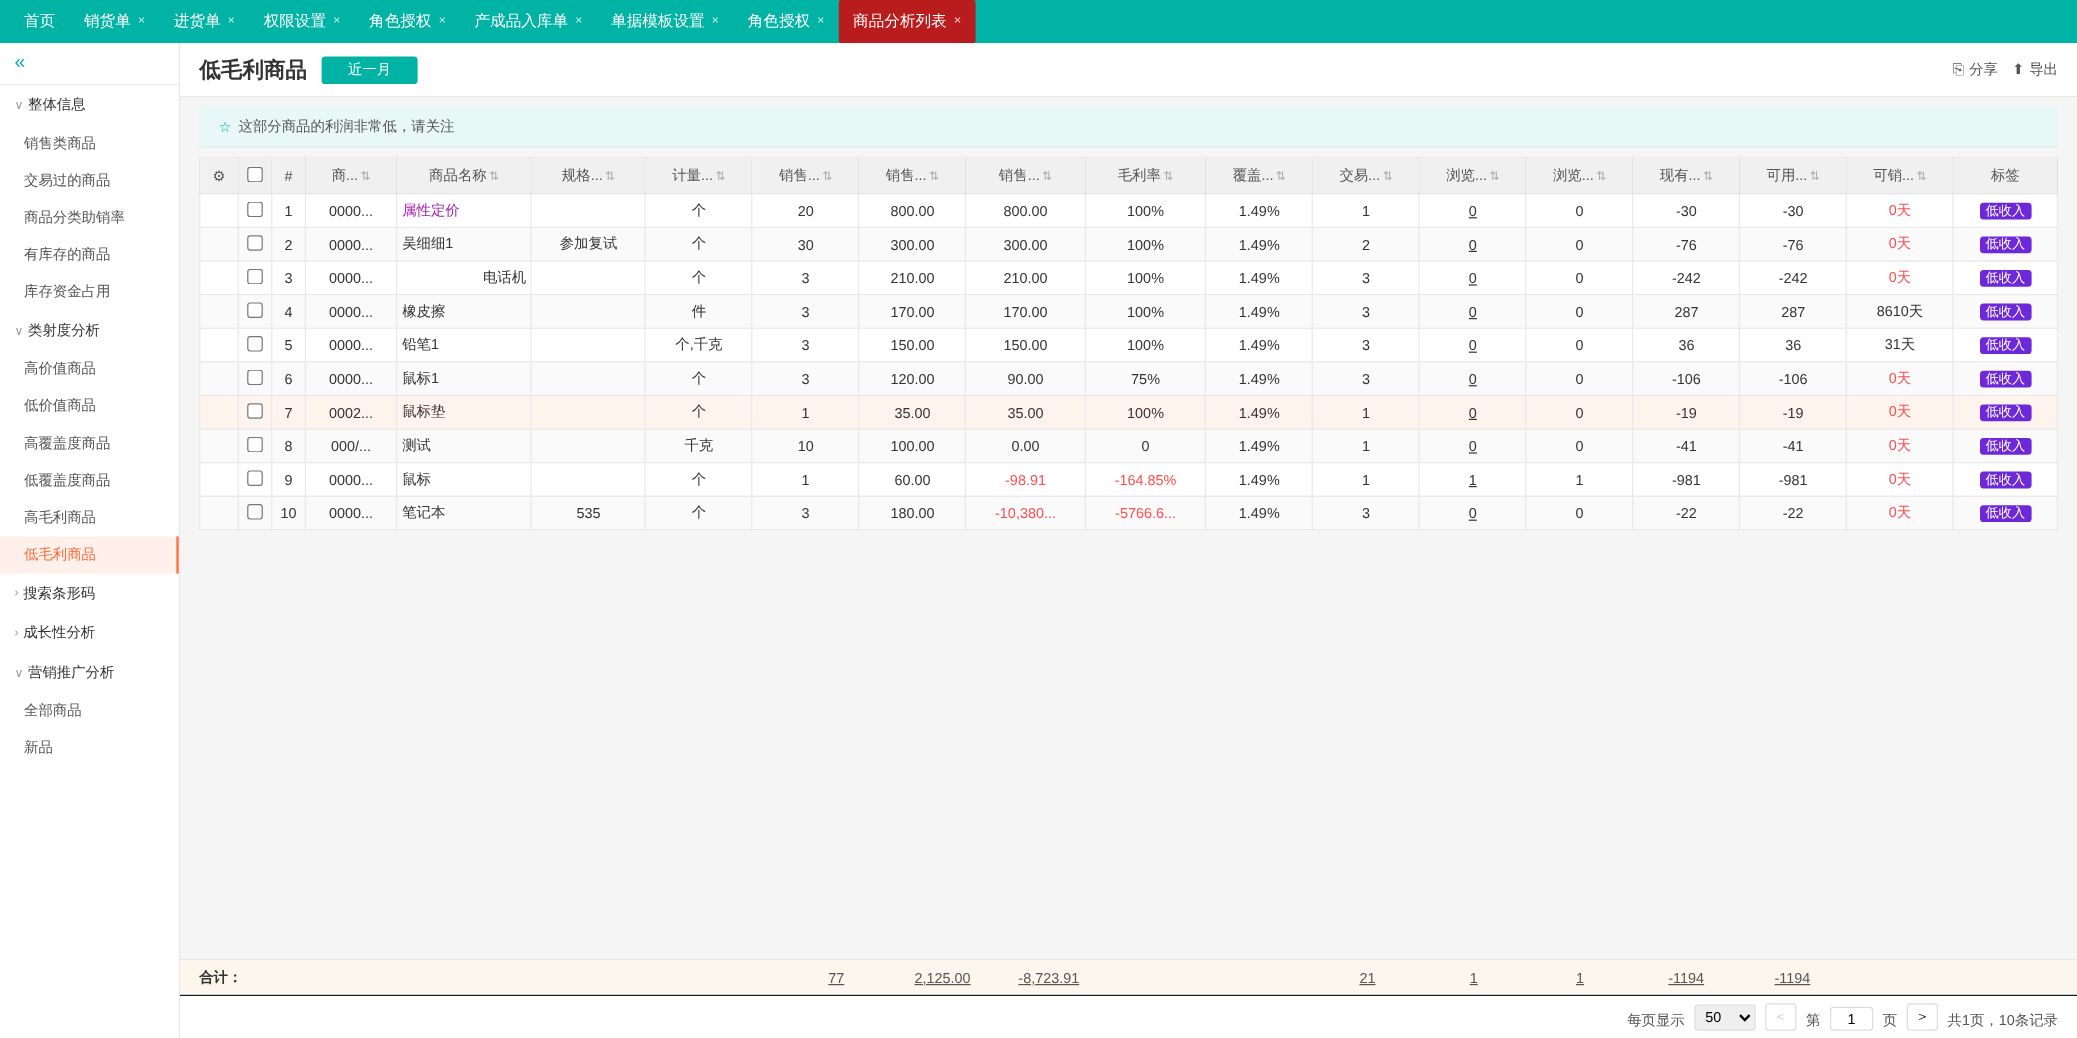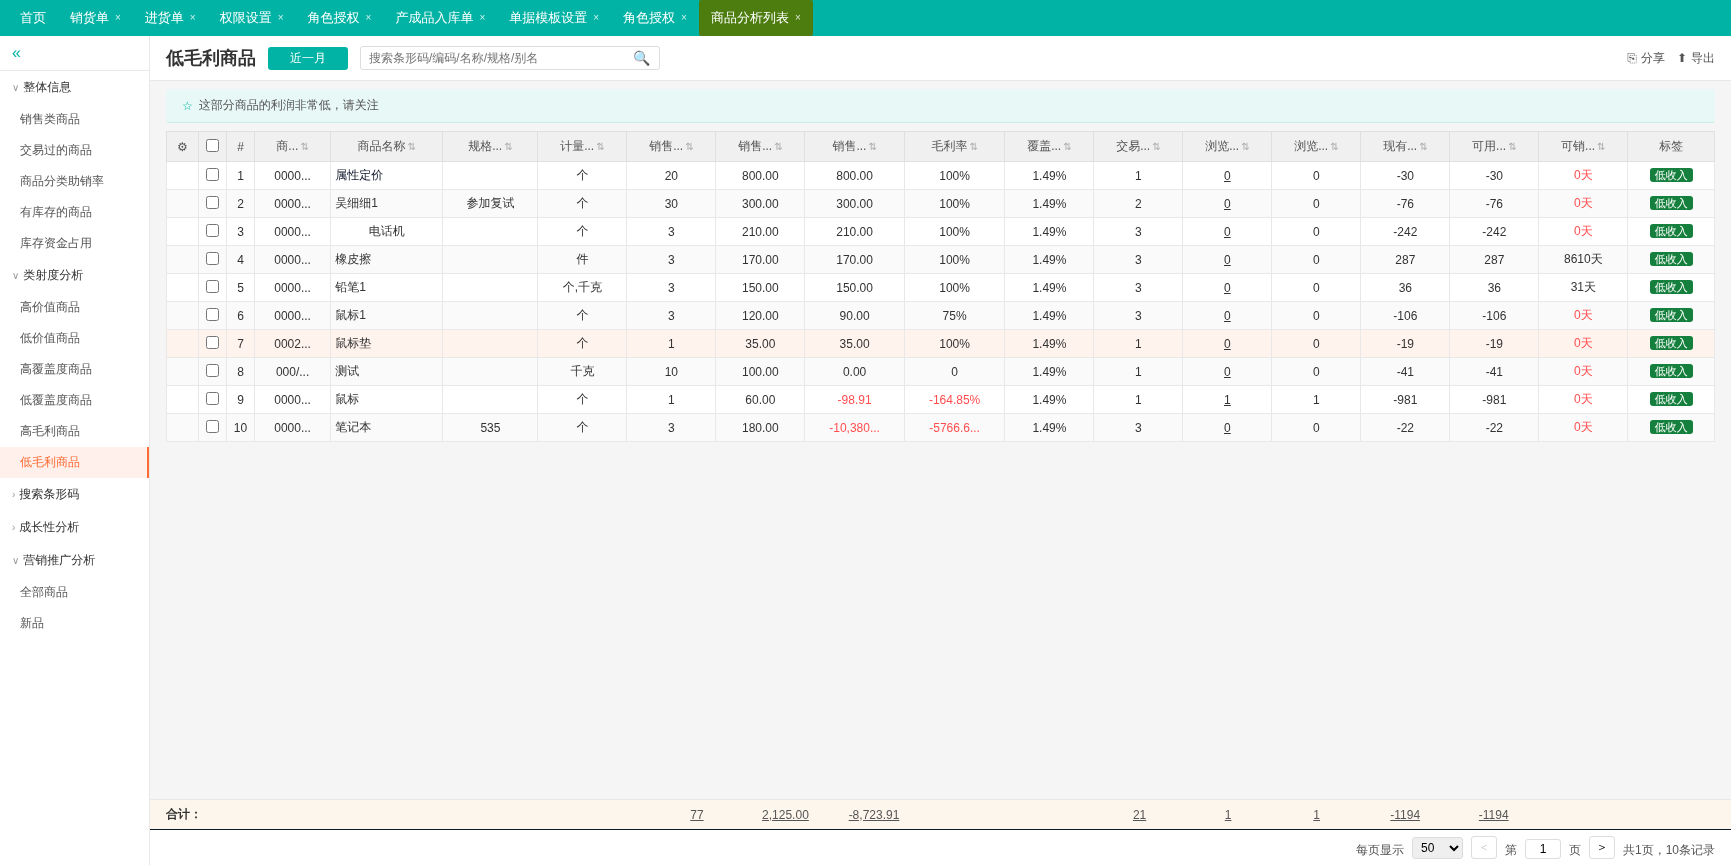--- a/index.html
+++ b/index.html
@@ -19,21 +19,21 @@
       height: 36px;
       line-height: 36px;
       cursor: pointer;
       font-size: 13px;
       white-space: nowrap;
       display: flex;
       align-items: center;
       gap: 4px;
     }
     .top-nav .nav-item.active {
-      background: #4d7c0f;
+      background: #b91c1c;
       border-radius: 2px;
     }
     .nav-close { font-size: 10px; opacity: 0.8; cursor: pointer; margin-left: 2px; }
 
     
     .layout {
       display: flex;
       height: calc(100vh - 36px);
     }
 
@@ -182,21 +182,21 @@
     .col-check { width: 28px; }
     .col-num { width: 28px; }
 
     .tag-badge {
       background: #ff6b35;
       color: #fff;
       border-radius: 3px;
       padding: 1px 5px;
       font-size: 11px;
     }
-    .tag-badge.low-income { background: #15803d; }
+    .tag-badge.low-income { background: #6d28d9; }
     .underline-link { text-decoration: underline; cursor: pointer; color: #333; }
 
     
     .footer-bar {
       background: #fdf6ec;
       border-top: 1px solid #e8e8e8;
       display: flex;
       align-items: center;
       padding: 6px 16px;
       font-size: 12px;
@@ -388,24 +388,20 @@
     <div class="sidebar-item">
       <span>新品</span>
     </div>
   </div>
 
   <div class="main-content">
 
     <div class="page-header">
       <span class="page-title">低毛利商品</span>
       <button class="period-btn">近一月</button>
-      <div class="search-box">
-        <input type="text" placeholder="搜索条形码/编码/名称/规格/别名" style="">
-        <span class="search-icon">🔍</span>
-      </div>
       <div class="header-actions">
         <div class="header-btn">
           <span>⎘</span>
           <span>分享</span>
         </div>
         <div class="header-btn">
           <span>⬆</span>
           <span>导出</span>
         </div>
       </div>
@@ -517,21 +513,21 @@
               </th>
             <th><span>标签</span></th>
           </tr>
         </thead>
         <tbody id="table-body">
         <tr>
       <td></td>
       <td><input type="checkbox" style=""></td>
       <td>1</td>
       <td>0000...</td>
-      <td style="text-align:left; cursor:pointer; color:#0f172a;">属性定价</td>
+      <td style="text-align:left; cursor:pointer; color:#a21caf;">属性定价</td>
       <td></td>
       <td>个</td>
       <td>20</td>
       <td>800.00</td>
       <td>800.00</td>
       <td>100%</td>
       <td>1.49%</td>
       <td>1</td>
       <td><span class="underline-link">0</span></td>
       <td>0</td>
@@ -559,21 +555,21 @@
       <td>-76</td>
       <td>-76</td>
       <td style="color:#ff4d4f;">0天</td>
       <td><span class="tag-badge low-income">低收入</span></td>
     </tr>
             <tr>
       <td></td>
       <td><input type="checkbox" style=""></td>
       <td>3</td>
       <td>0000...</td>
-      <td style="text-align:center; cursor:pointer; color:#333;">电话机</td>
+      <td style="text-align:right; cursor:pointer; color:#333;">电话机</td>
       <td></td>
       <td>个</td>
       <td>3</td>
       <td>210.00</td>
       <td>210.00</td>
       <td>100%</td>
       <td>1.49%</td>
       <td>3</td>
       <td><span class="underline-link">0</span></td>
       <td>0</td>

